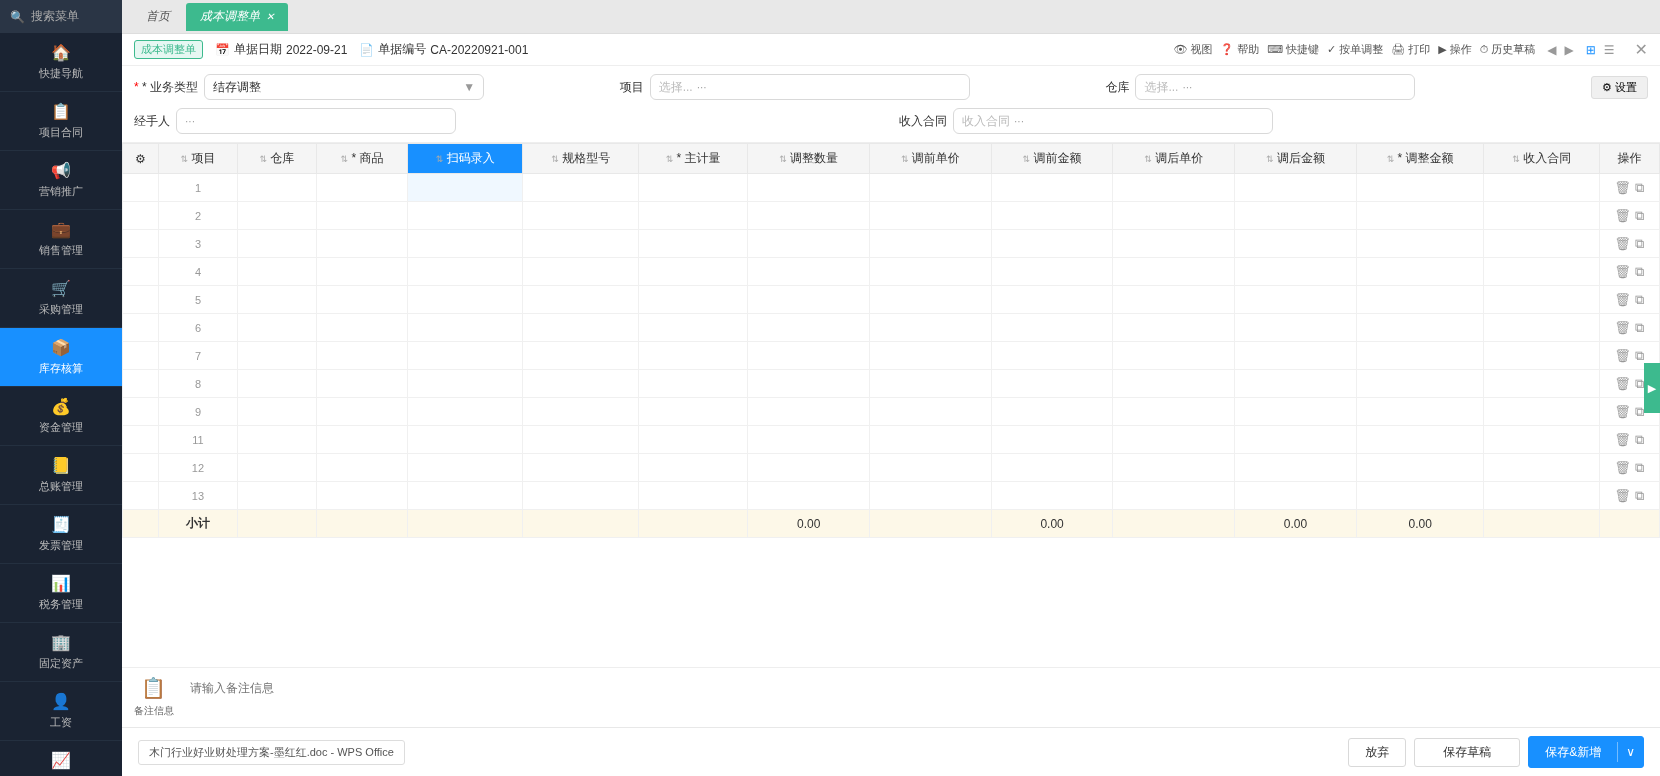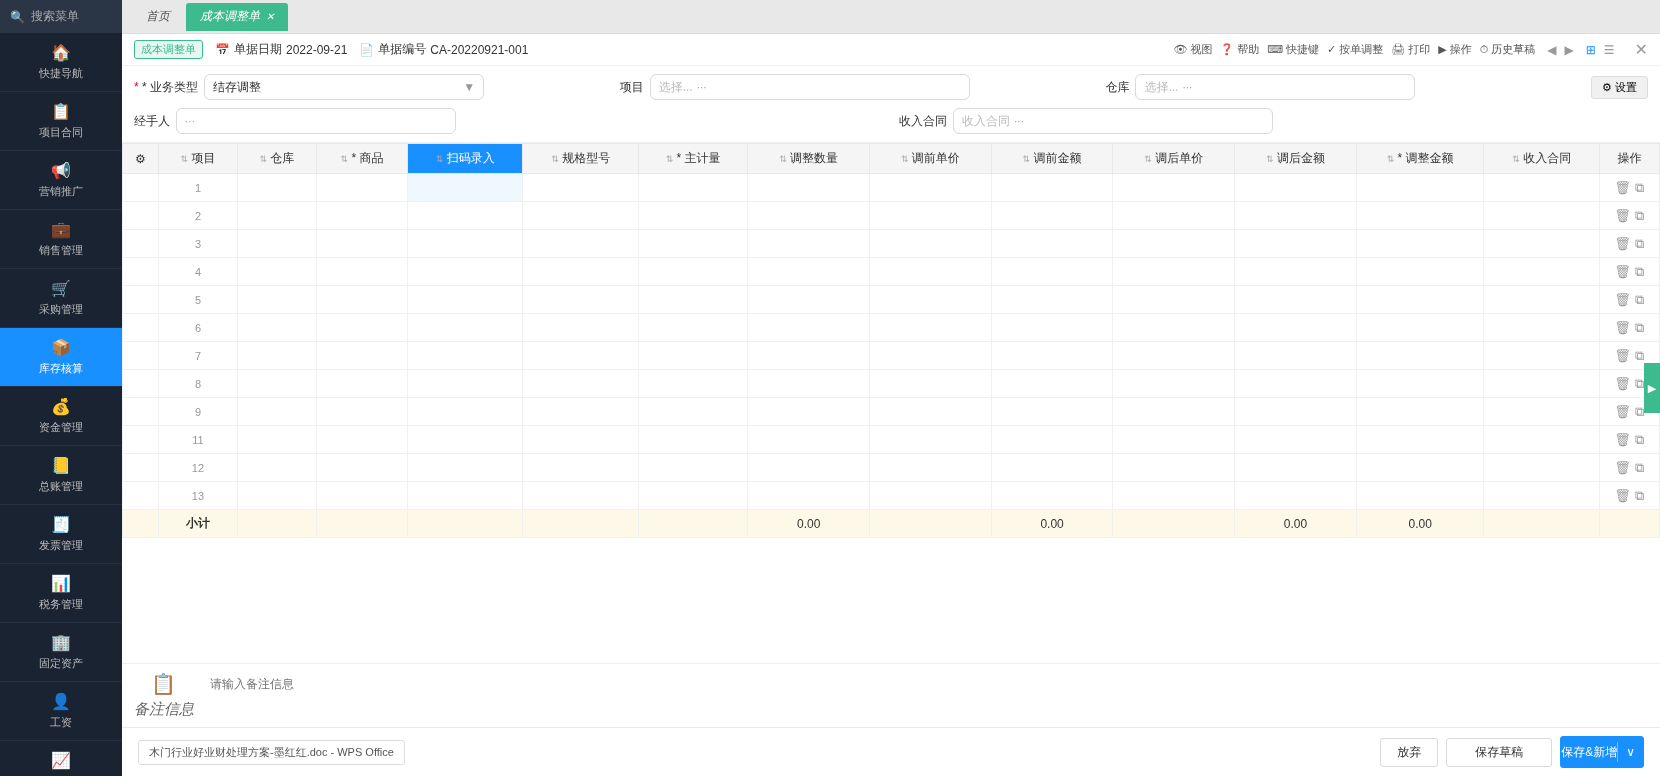--- a/index.html
+++ b/index.html
@@ -232,21 +232,21 @@
       min-height: 60px;
     }
     .notes-icon-box {
       display: flex;
       flex-direction: column;
       align-items: center;
       gap: 4px;
       color: #555;
     }
     .notes-icon-box .icon { font-size: 20px; }
-    .notes-icon-box .label { font-size: 15px; color: #666; font-style: italic; }
+    .notes-icon-box .label { font-size: 10px; color: #666; }
     .notes-input {
       flex: 1;
       border: none;
       outline: none;
       font-size: 12px;
       color: #999;
       padding: 4px;
       resize: none;
       background: transparent;
     }
@@ -295,21 +295,21 @@
       background: #1890ff;
       border: 1px solid #1890ff;
       padding: 5px 0;
       border-radius: 3px;
       cursor: pointer;
       font-size: 12px;
       color: #fff;
       display: flex;
       align-items: center;
     }
-    .btn-save-new .main-text { padding: 0 0; }
+    .btn-save-new .main-text { padding: 0 16px; }
     .btn-save-new .divider { width: 1px; background: rgba(255,255,255,0.4); height: 20px; }
     .btn-save-new .arrow { padding: 0 8px; }
 
     
     .table-area::-webkit-scrollbar { width: 6px; height: 6px; }
     .table-area::-webkit-scrollbar-track { background: #f5f5f5; }
     .table-area::-webkit-scrollbar-thumb { background: #ccc; border-radius: 3px; }
   </style>
 </head>
 <body>

